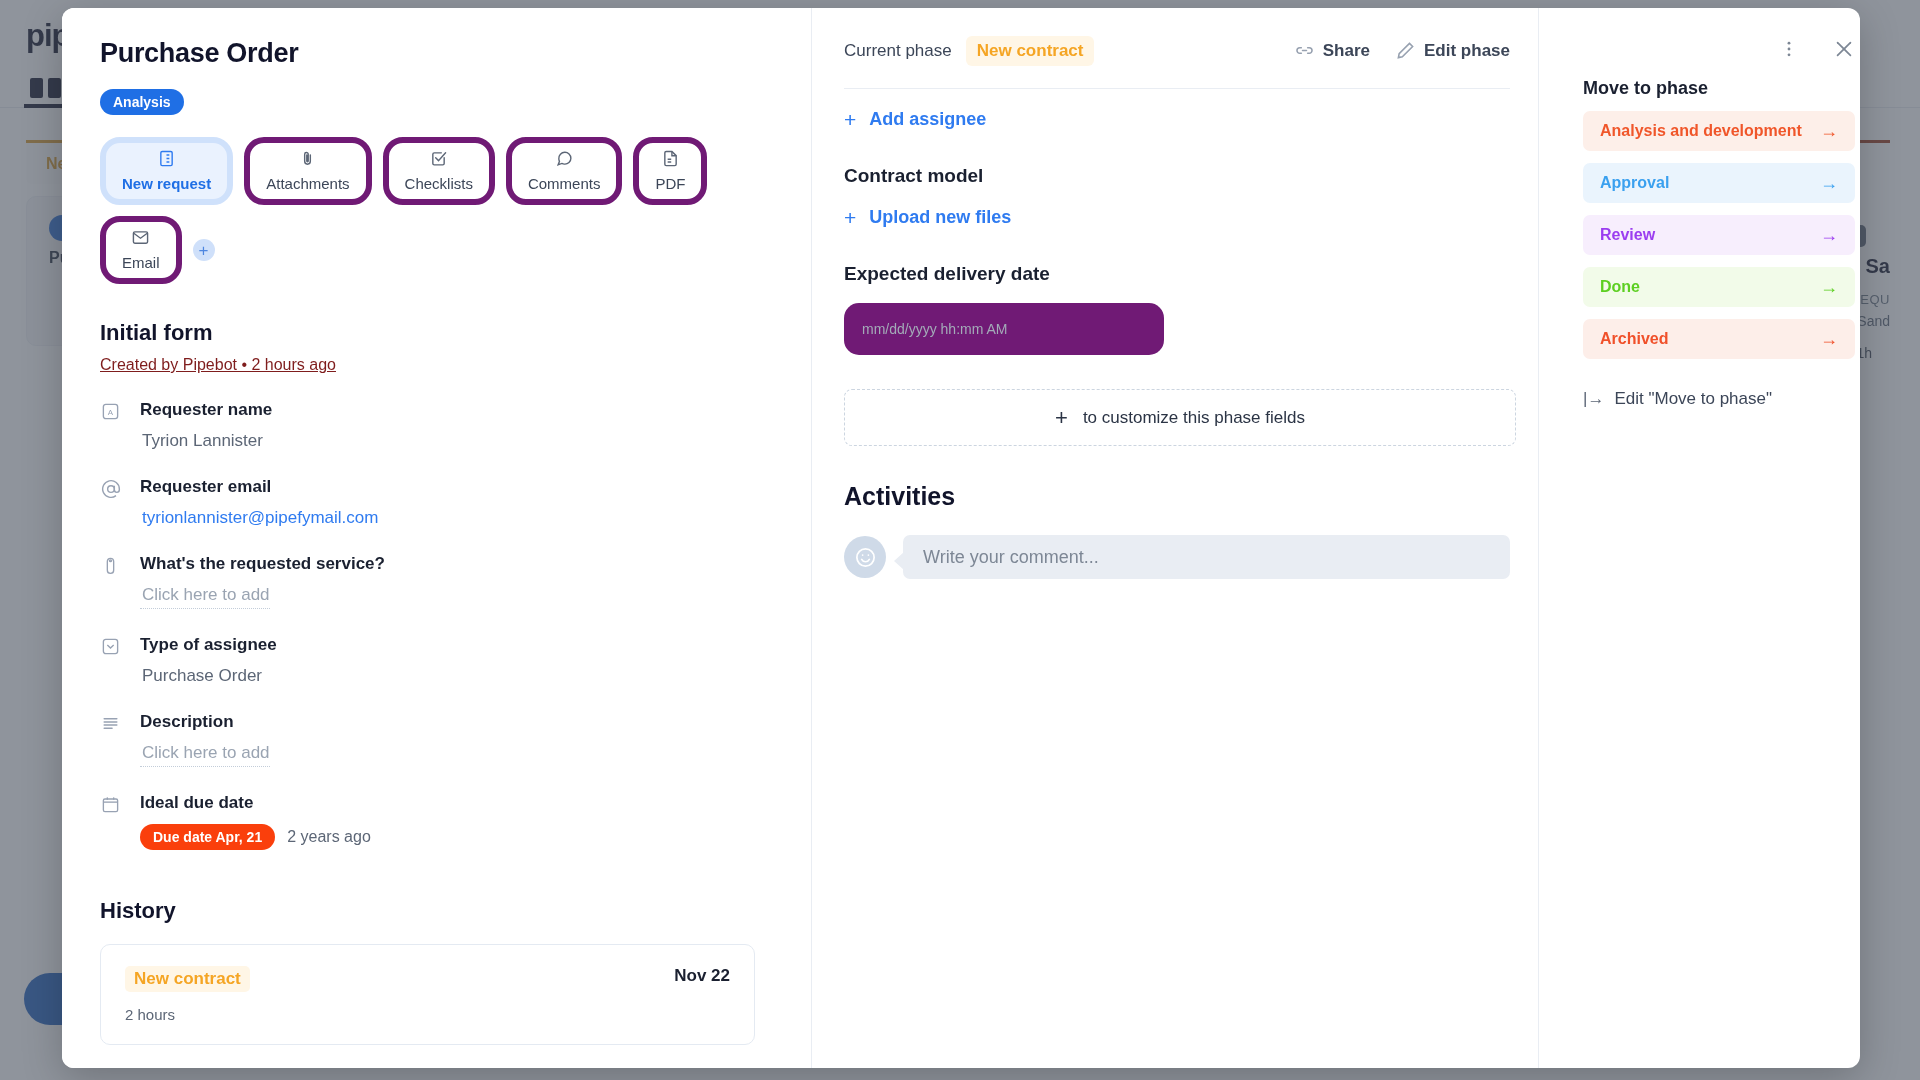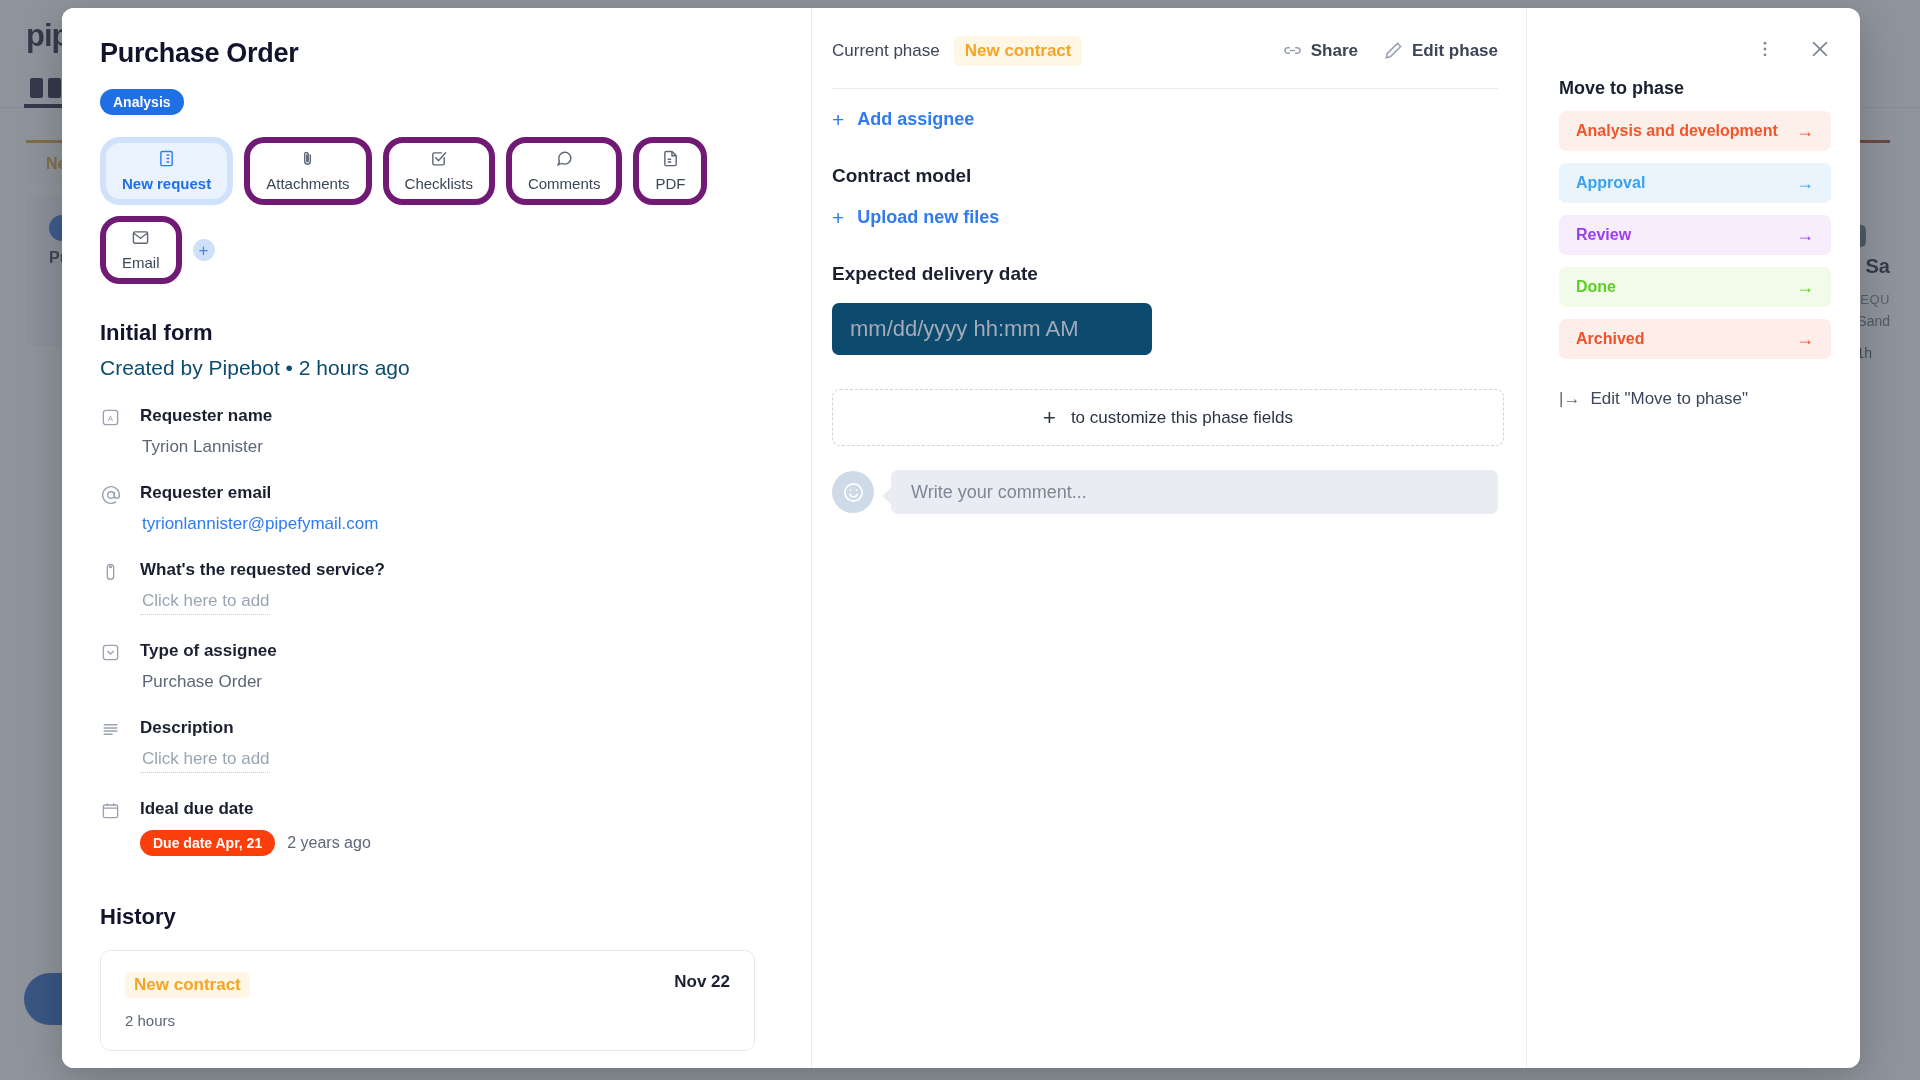--- a/index.html
+++ b/index.html
@@ -59,21 +59,21 @@
   .bg-r-sub2 { position: absolute; top: 313px; right: 30px; font-size: 14px; color: #5a6474; }
   .bg-r-abox { position: absolute; top: 290px; right: 78px; width: 18px; height: 18px; border: 1.5px solid #97a1b0; border-radius: 3px; }
   .bg-r-time { position: absolute; top: 345px; right: 48px; font-size: 14px; color: #3d4654; }
 
   .scrim { position: absolute; inset: 0; background: rgba(74,82,95,0.62); }
 
   
   .modal {
     position: absolute; left: 62px; top: 8px; width: 1798px; height: 1060px;
     background: #ffffff; border-radius: 12px; display: flex;
-    box-shadow: 0 10px 40px rgba(0,0,0,.22); overflow: hidden;
+    box-shadow: 0 10px 40px rgba(0,0,0,.22); overflow: hidden; gap: 12px;
   }
 
   
   .left-col {
     width: 750px; flex: none; background: #fff;
     border-right: 1px solid #e9edf3; padding: 30px 38px 0 38px;
     overflow: hidden; position: relative;
   }
   .po-title { font-size: 27px; font-weight: 700; color: #11142b; letter-spacing: -.3px; }
   .analysis-badge {
@@ -90,21 +90,21 @@
   }
   .pill.active { background: #eaf2fe; border-color: #cfe1fb; color: #1f6fe5; font-weight: 700; }
   .pill svg { display: block; }
   .pill-add {
     width: 22px; height: 22px; border-radius: 50%; background: #cfe0fa;
     color: #4d86e0; display: inline-flex; align-items: center; justify-content: center;
     font-size: 17px; align-self: center; cursor: pointer; line-height: 1;
   }
 
   .sec-title { font-size: 22px; font-weight: 700; color: #11142b; margin-top: 36px; }
-  .sec-meta { font-size: 21px; color: #0c4a6e; margin-top: 10px; }
+  .sec-meta { font-size: 16px; color: #7f1d1d; margin-top: 10px; text-decoration: underline; }
 
   .field { margin-top: 26px; position: relative; padding-left: 40px; }
   .field .ficon {
     position: absolute; left: 0; top: 1px; width: 21px; height: 21px;
     color: #98a2b3; display: flex; align-items: center; justify-content: center;
   }
   .field .flabel { font-size: 17px; font-weight: 700; color: #1a2030; }
   .field .fvalue { font-size: 17px; color: #5c6676; margin-top: 11px; padding-left: 2px; }
   .field .fvalue.link { color: #2f7bf0; cursor: pointer; }
   .field .fvalue.empty {
@@ -140,23 +140,23 @@
   }
   .mid-head-actions { margin-left: auto; display: flex; align-items: center; gap: 26px; }
   .hact { display: inline-flex; gap: 9px; font-size: 17px; font-weight: 700; color: #3c4658; cursor: pointer; }
   .hact .i { color: #97a1b0; display: flex; }
   .mid-rule { border-top: 1px solid #e9edf3; margin: 22px 0 0 0; }
 
   .m-label { font-size: 19px; font-weight: 700; color: #1a2030; margin-top: 34px; }
   .m-action { display: inline-flex; align-items: center; gap: 13px; color: #2f7bf0; font-size: 18px; font-weight: 700; margin-top: 20px; cursor: pointer; }
   .m-action .plus { font-size: 21px; font-weight: 400; line-height: 1; }
   .date-input {
-    margin-top: 18px; width: 320px; height: 52px; background: #0c4a6e;
-    border: none; border-radius: 7px; padding: 0 18px;
-    font-family: "Liberation Sans", sans-serif; font-size: 22px; color: #9aa4b2;
+    margin-top: 18px; width: 320px; height: 52px; background: #701a75;
+    border: none; border-radius: 15px; padding: 0 18px;
+    font-family: "Liberation Sans", sans-serif; font-size: 14px; color: #9aa4b2;
   }
   .date-input::placeholder { color: #a3abb8; }
   .customize-box {
     margin-top: 34px; width: 672px; height: 57px;
     border: 1.5px dashed #ccd5e0; border-radius: 8px;
     display: flex; align-items: center; justify-content: center; gap: 15px;
     font-size: 17px; color: #2b3445; cursor: pointer;
   }
   .customize-box .plus { font-size: 22px; color: #2b3445; line-height: 1; }
   .activities-title { font-size: 25px; font-weight: 700; color: #11142b; margin-top: 36px; }
@@ -422,20 +422,21 @@
     </div>
 
     <div class="m-label">Expected delivery date</div>
     <input class="date-input" type="text" placeholder="mm/dd/yyyy hh:mm AM" style="">
 
     <div class="customize-box">
       <span class="plus">+</span>
       <span>to customize this phase fields</span>
     </div>
 
+    <div class="activities-title">Activities</div>
     <div class="comment-row">
       <div class="avatar">
         <svg width="23" height="23" viewBox="0 0 24 24" fill="none" stroke="#ffffff" stroke-width="1.8" stroke-linecap="round">
             <circle cx="12" cy="12" r="9"></circle>
             <path d="M8 14a4.5 4.5 0 0 0 8 0"></path>
             <line x1="9" y1="9.5" x2="9" y2="9.5"></line>
             <line x1="15" y1="9.5" x2="15" y2="9.5"></line>
           </svg>
       </div>
       <div class="comment-box">Write your comment...</div>

